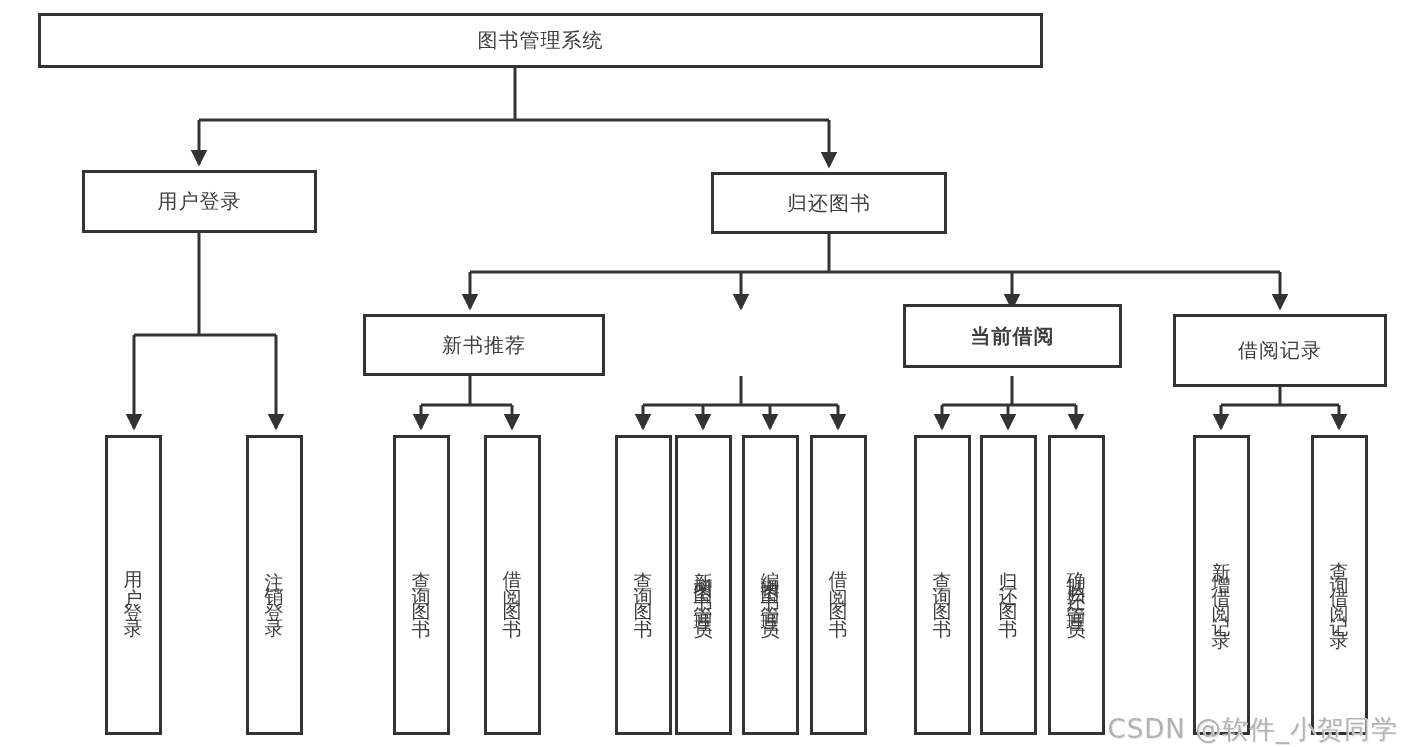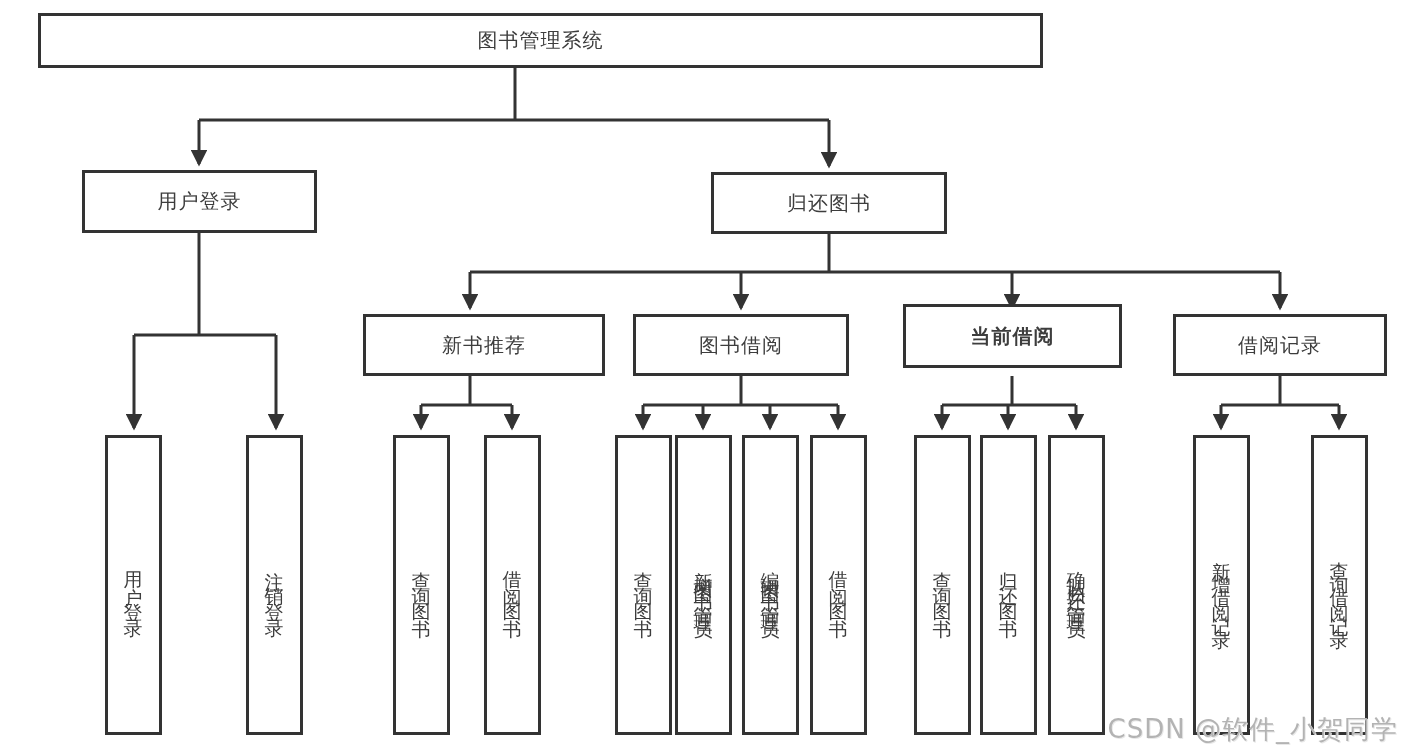--- a/index.html
+++ b/index.html
@@ -98,23 +98,22 @@
       <path d="M1339 405 V428" marker-end="url(#arw)"></path>
     </g>
   </svg>
 
   <div class="node" style="left:13px; top:13px; width:1005px; height:55px;margin-left:25px;">图书管理系统</div>
 
   <div class="node" style="left:82px; top:170px; width:235px; height:63px;">用户登录</div>
   <div class="node" style="left:711px; top:172px; width:236px; height:62px;">归还图书</div>
 
   <div class="node" style="left:363px; top:314px; width:242px; height:62px;">新书推荐</div>
-  <div class="node" style="left:633px; top:314px; width:216px; height:62px;">图书借阅</div>
   <div class="node" style="left:903px; top:304px; width:219px; height:64px;font-weight:bold;">当前借阅</div>
-  <div class="node" style="left:1173px; top:314px; width:214px; height:62px;">借阅记录</div>
+  <div class="node" style="left:1173px; top:314px; width:214px; height:73px;">借阅记录</div>
 
   <div class="node leaf" style="left:105px; top:435px; width:57px; height:300px;">用户登录</div>
   <div class="node leaf" style="left:246px; top:435px; width:57px; height:300px;">注销登录</div>
 
   <div class="node leaf" style="left:393px; top:435px; width:57px; height:300px;">查询图书</div>
   <div class="node leaf" style="left:484px; top:435px; width:57px; height:300px;">借阅图书</div>
 
   <div class="node leaf" style="left:615px; top:435px; width:57px; height:300px;">查询图书</div>
   <div class="node leaf dense" style="left:675px; top:435px; width:57px; height:300px;">新增图书（管理员）</div>
   <div class="node leaf dense" style="left:742px; top:435px; width:57px; height:300px;">编辑图书（管理员）</div>

